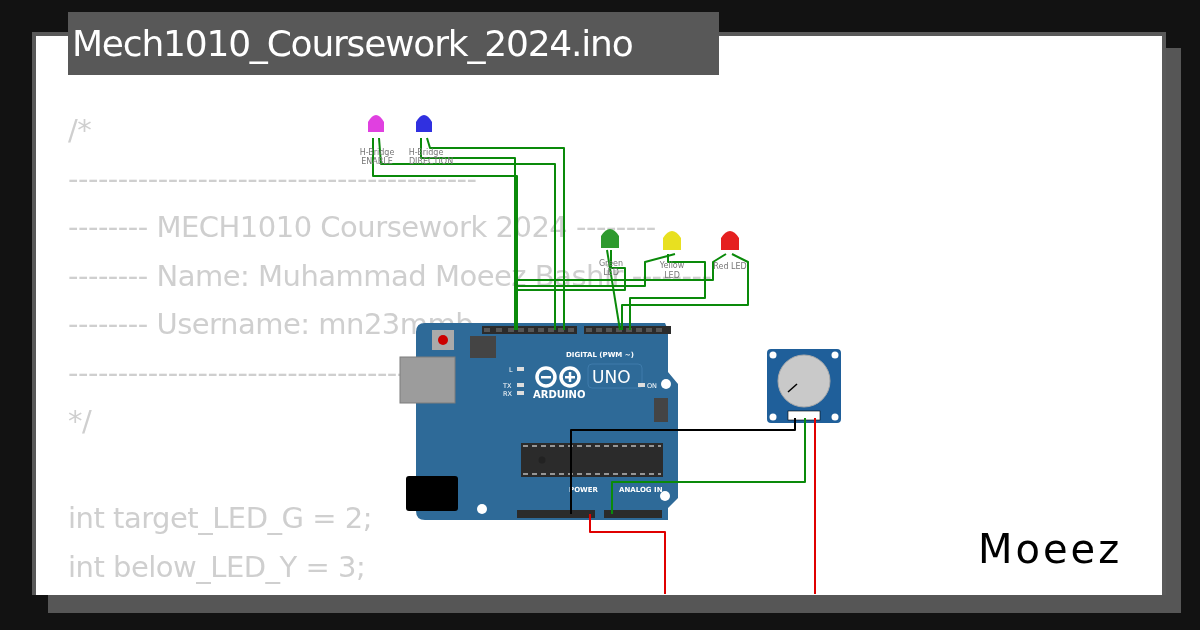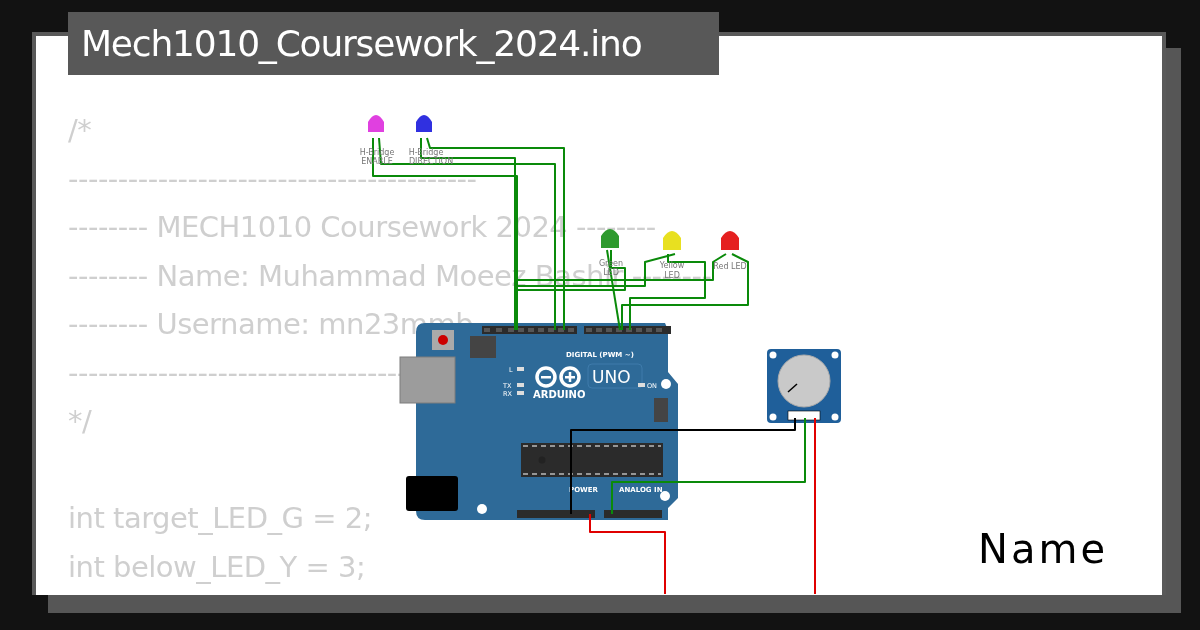--- a/index.html
+++ b/index.html
@@ -1,20 +1,20 @@
 <!DOCTYPE html>
 <html><head>
 <meta charset="utf-8">
 <style>
   html, body { margin:0; padding:0; }
   body { width:1200px; height:630px; background:#121212; position:relative; overflow:hidden; font-family:"Liberation Sans", sans-serif; }
   .shadow-card { position:absolute; left:48px; top:48px; width:1133px; height:565px; background:#565656; }
   .card { position:absolute; left:32px; top:32px; width:1134px; height:563px; background:#595959; }
   .card-inner { position:absolute; left:4px; top:4px; right:4px; bottom:0; background:#ffffff; overflow:hidden; }
-  .title-tab { position:absolute; left:68px; top:12px; height:63px; width:651px; background:#585858; color:#fff; font-family:"DejaVu Sans", sans-serif; font-size:36px; line-height:63px; padding-left:13px; box-sizing:border-box; letter-spacing:-1.2px; white-space:nowrap; overflow:hidden; z-index:5;}
+  .title-tab { position:absolute; left:68px; top:12px; height:63px; width:651px; background:#585858; color:#fff; font-family:"DejaVu Sans", sans-serif; font-size:36px; line-height:63px; padding-left:4px; box-sizing:border-box; letter-spacing:-1.2px; white-space:nowrap; overflow:hidden; z-index:5;}
   .code { position:absolute; left:32px; top:70px; font-family:"DejaVu Sans", sans-serif; font-size:29px; color:#cfcfcf; line-height:48.5px; white-space:pre; letter-spacing:-0.5px; }
   .diagram { position:absolute; left:0; top:0; width:1200px; height:630px; z-index:2; }
   .wokwi { position:absolute; left:978px; top:526px; font-family:"DejaVu Sans", sans-serif; font-size:40px; color:#000; letter-spacing:3px; z-index:3; }
 </style>
 </head>
 <body>
 
 <div class="shadow-card"></div>
 <div class="card">
   <div class="card-inner">
@@ -160,13 +160,13 @@
     <text x="672" y="268" font-size="8" text-anchor="middle" fill="#777" font-family="DejaVu Sans, sans-serif">Yellow</text>
     <text x="672" y="278" font-size="8" text-anchor="middle" fill="#777" font-family="DejaVu Sans, sans-serif">LED</text>
   </g>
   <g>
     <path d="M721 250 L721 238 Q730 224 739 238 L739 250 Z" fill="#e52020"></path>
     <text x="730" y="269" font-size="8" text-anchor="middle" fill="#777" font-family="DejaVu Sans, sans-serif">Red LED</text>
   </g>
   </g>
 </svg>
 
-<div class="wokwi">Name</div>
+<div class="wokwi">Moeez</div>
 
 </body></html>

